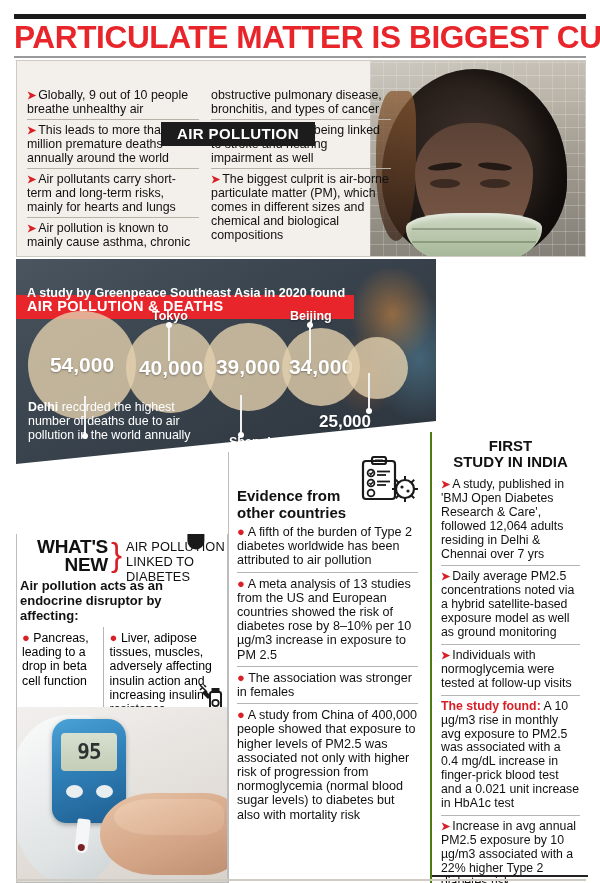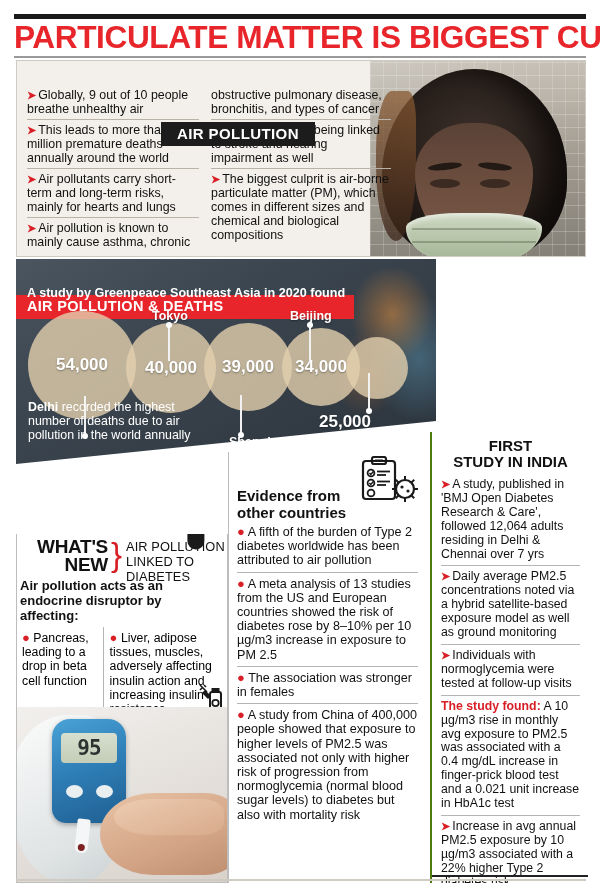--- a/index.html
+++ b/index.html
@@ -131,21 +131,21 @@
   .dp-sub {
     position:absolute; left:11px; top:27px;
     color:#fff; font-size:12.6px; font-weight:bold;
   }
   .circle {
     position:absolute; border-radius:50%;
     background:rgba(226,208,174,0.80);
     display:flex; align-items:center; justify-content:center;
   }
   .circle span {
-    color:#fff; font-size:17px; font-weight:bold;
+    color:#fff; font-size:21px; font-weight:bold;
     text-shadow:0 1px 2px rgba(0,0,0,.35);
   }
   .clabel {
     position:absolute; color:#fff; font-size:12.5px; font-weight:bold;
     text-shadow:0 1px 2px rgba(0,0,0,.4);
     white-space:nowrap;
   }
   .cval-out {
     position:absolute; color:#fff; font-size:17px; font-weight:bold;
     text-shadow:0 1px 2px rgba(0,0,0,.35); white-space:nowrap;text-align:right;
@@ -249,21 +249,21 @@
     background:linear-gradient(150deg,#fbfbfb,#dfe3e4 70%,#c9cfd1);
     border-radius:48% 40% 46% 50% / 40% 42% 56% 52%;
   }
   .gl-meter {
     position:absolute; left:36px; top:12px; width:74px; height:104px;
     background:linear-gradient(160deg,#4aa3d6 0%,#2f7fb8 45%,#1f5f91 100%);
     border-radius:18px 18px 14px 14px;
     box-shadow:0 2px 5px rgba(0,0,0,.3);
   }
   .gl-screen {
-    position:absolute; left:9px; top:14px; width:56px; height:30px;
+    position:absolute; left:9px; top:14px; width:56px; height:38px;
     background:linear-gradient(180deg,#d7dfcf,#c3cdb7);
     border-radius:4px;
     display:flex; align-items:center; justify-content:center;
   }
   .gl-screen span {
     font-family:"DejaVu Sans Mono", monospace;
     font-size:21px; font-weight:bold; color:#2c3330; letter-spacing:-1px;
   }
   .gl-b1,.gl-b2 { position:absolute; width:17px; height:13px; background:#e9eef0; border-radius:50%; top:66px; }
   .gl-b1{ left:14px; } .gl-b2{ left:44px; }

